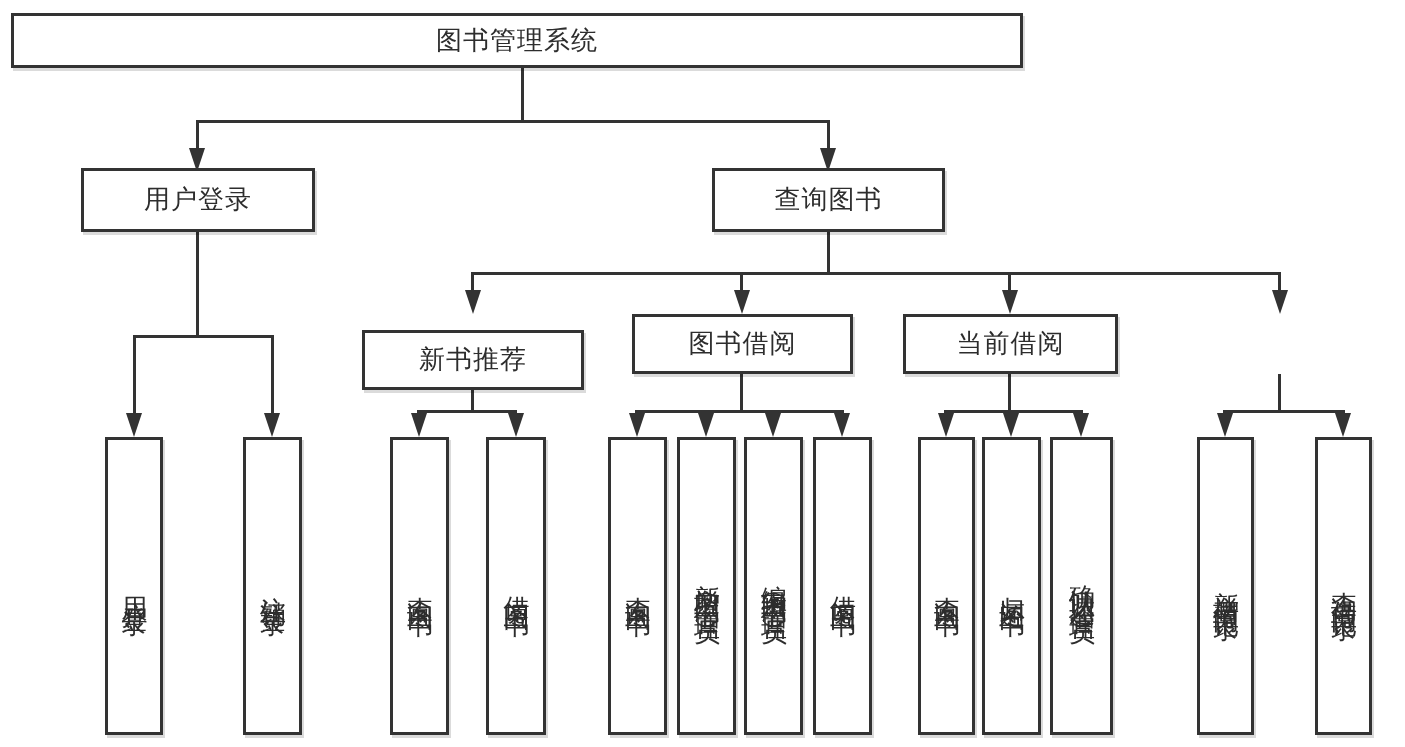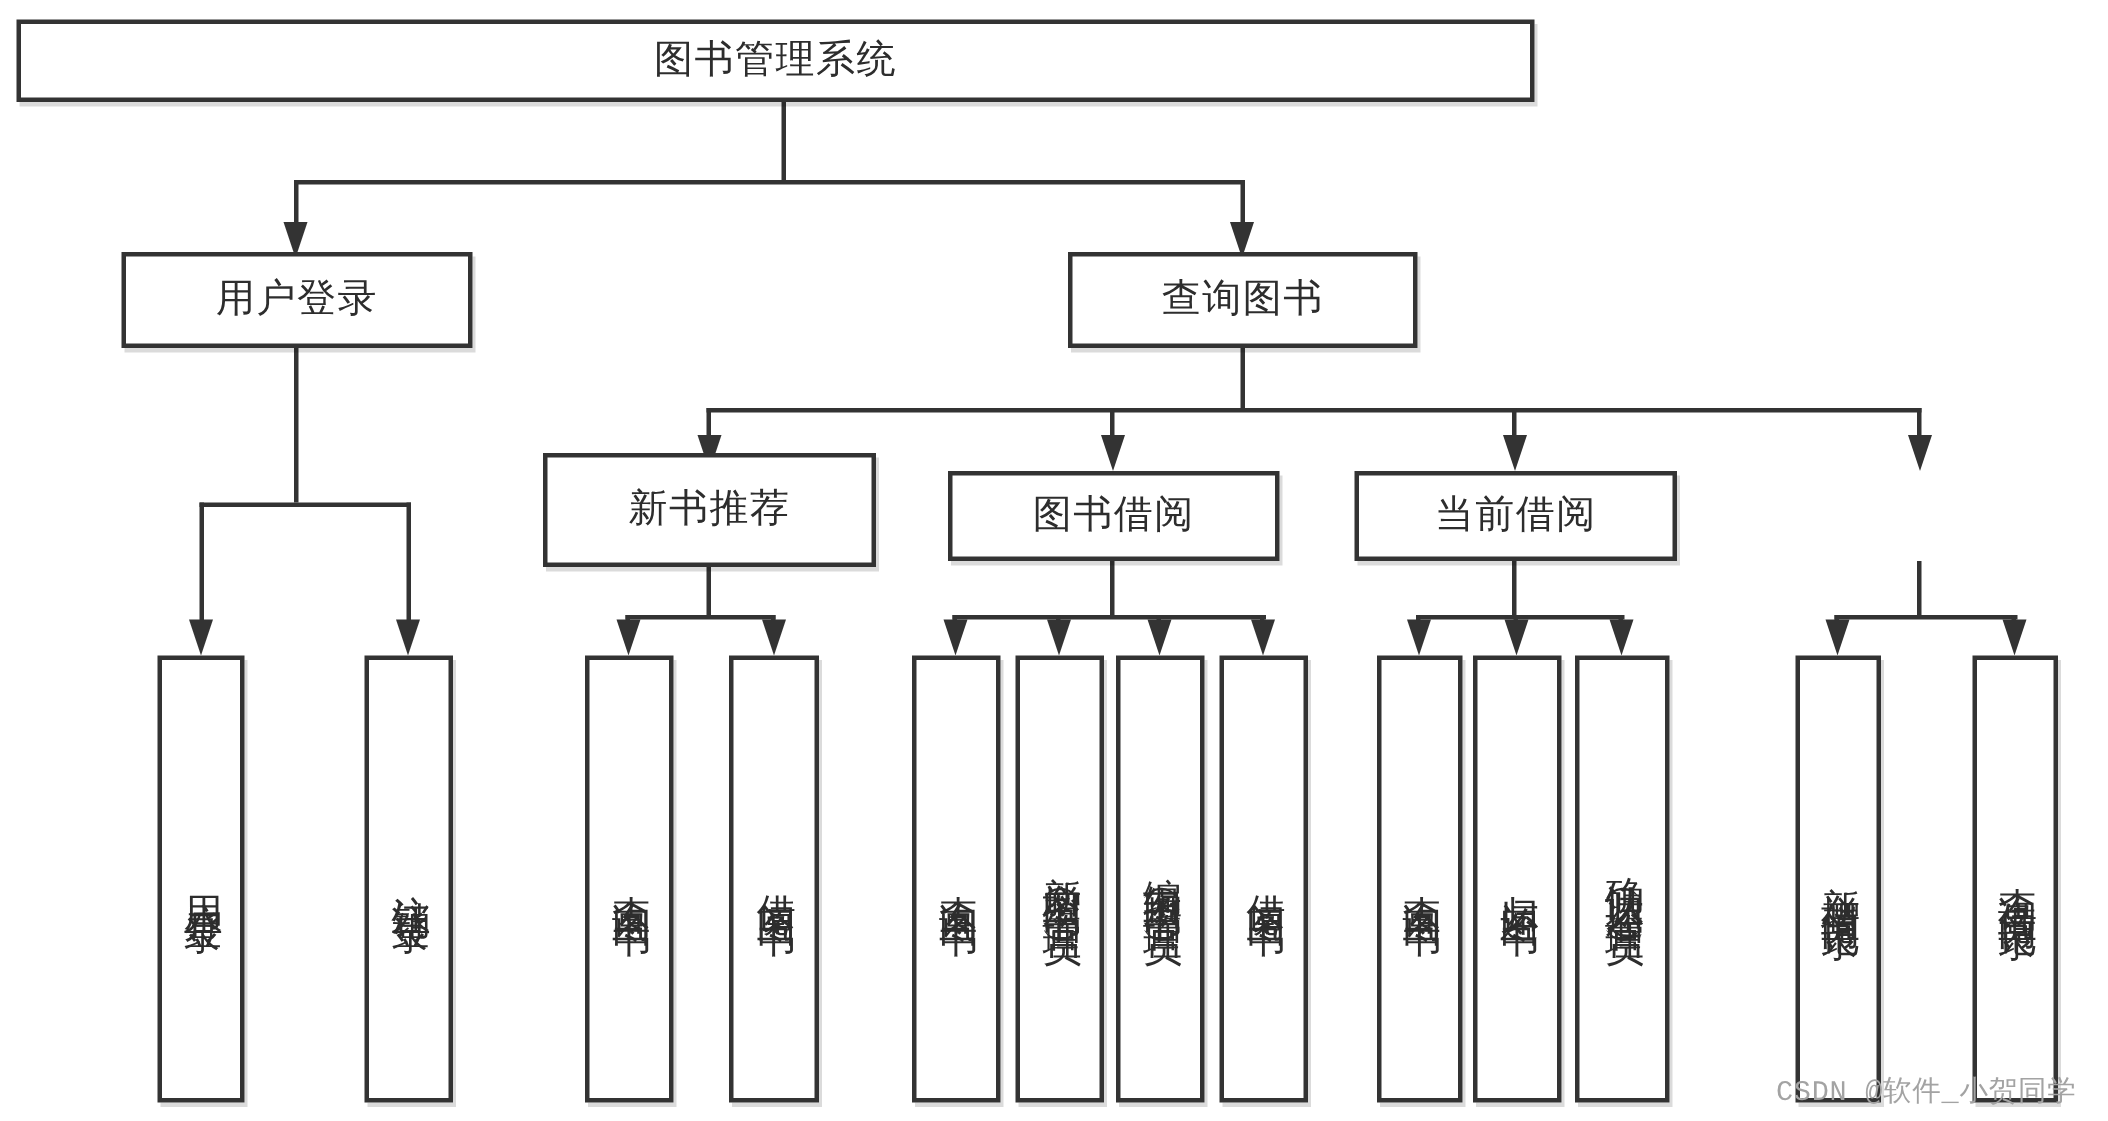--- a/index.html
+++ b/index.html
@@ -1,19 +1,19 @@
 <!DOCTYPE html>
 <html style="--line: #333333; --text: #2d2d2d; --background: #ffffff; --watermark: #a3a3a3;"><head>
 <meta charset="utf-8">
 <style>
   html,body { margin:0; padding:0; background:#fff; }
   .canvas {
     position:relative; width:1405px; height:747px; overflow:hidden;
     background:var(--background,#fff);
-    font-family:Liberation Mono, monospace;
+    font-family:Liberation Serif, serif;
     color:var(--text,#2d2d2d);
   }
   .box {
     position:absolute; box-sizing:border-box;
     border:3px solid var(--line,#333);
     background:#fff;
     display:flex; align-items:center; justify-content:center;
     font-size:26px; line-height:1; letter-spacing:1px;
     color:var(--text,#2d2d2d);
     box-shadow:2px 3px 0 rgba(0,0,0,0.14);
@@ -69,21 +69,21 @@
   <div class="ln" style="left:471px;top:272px;width:810px;height:3px"></div>
   <div class="ln" style="left:471px;top:272px;width:3px;height:20px"></div>
   <div class="arw" style="left:465px;top:290px"></div>
   <div class="ln" style="left:740px;top:272px;width:3px;height:20px"></div>
   <div class="arw" style="left:734px;top:290px"></div>
   <div class="ln" style="left:1008px;top:272px;width:3px;height:20px"></div>
   <div class="arw" style="left:1002px;top:290px"></div>
   <div class="ln" style="left:1278px;top:272px;width:3px;height:20px"></div>
   <div class="arw" style="left:1272px;top:290px"></div>
 
-  <div class="box" style="left:362px;top:302px;width:222px;height:76px">
+  <div class="box" style="left:362px;top:330px;width:222px;height:60px">
     <span>新书推荐</span>
   </div>
   <div class="box" style="left:903px;top:314px;width:215px;height:60px">
     <span>当前借阅</span>
   </div>
   <div class="box" style="left:632px;top:314px;width:221px;height:60px">
     <span>图书借阅</span>
   </div>
 
   <div class="ln" style="left:471px;top:374px;width:3px;height:36px"></div>
@@ -157,15 +157,14 @@
     <span>确认归还（管理员）</span>
   </div>
 
   <div class="box vbox" style="left:1197px;width:57px">
     <span>新增借阅记录</span>
   </div>
   <div class="box vbox" style="left:1315px;width:57px">
     <span>查询借阅记录</span>
   </div>
 
-  <div class="watermark">CSDN @软件_小贺同学</div>
 
 </div>
 
 </body></html>

